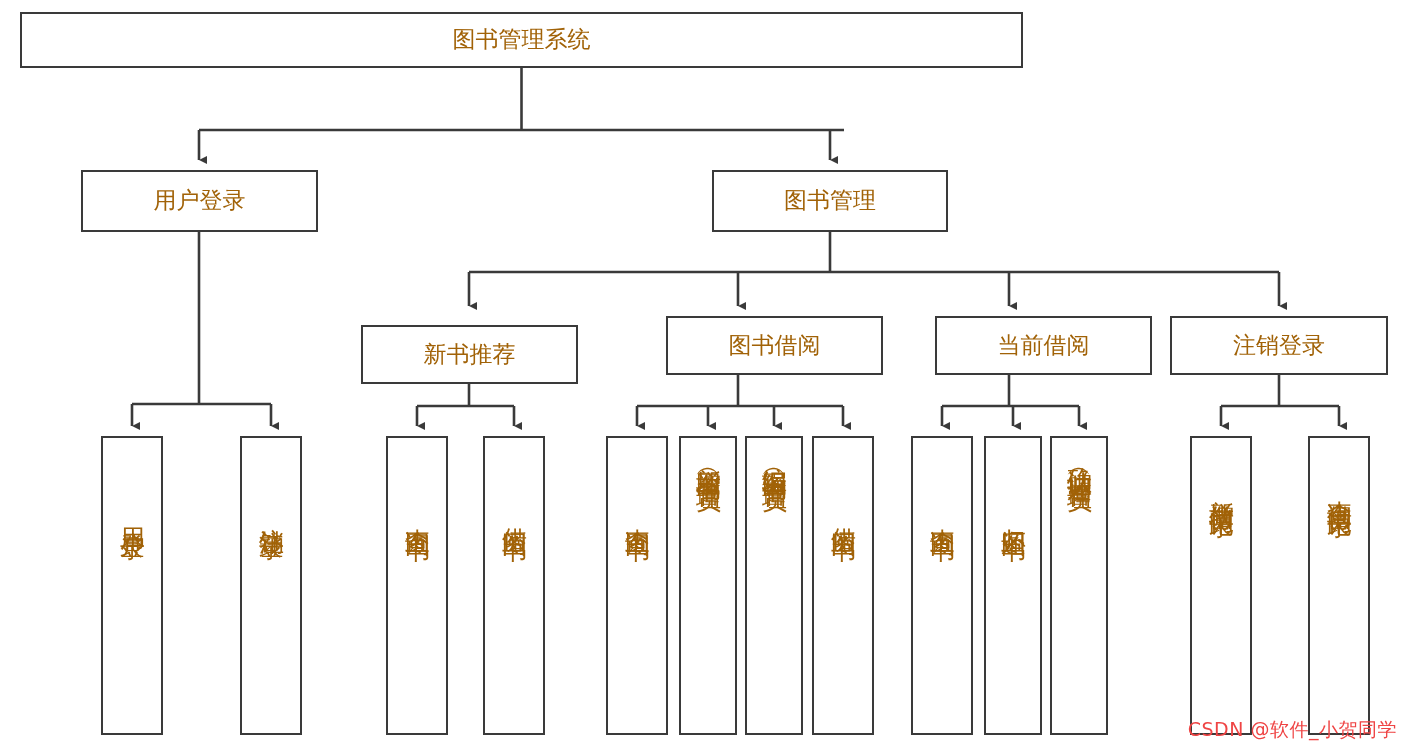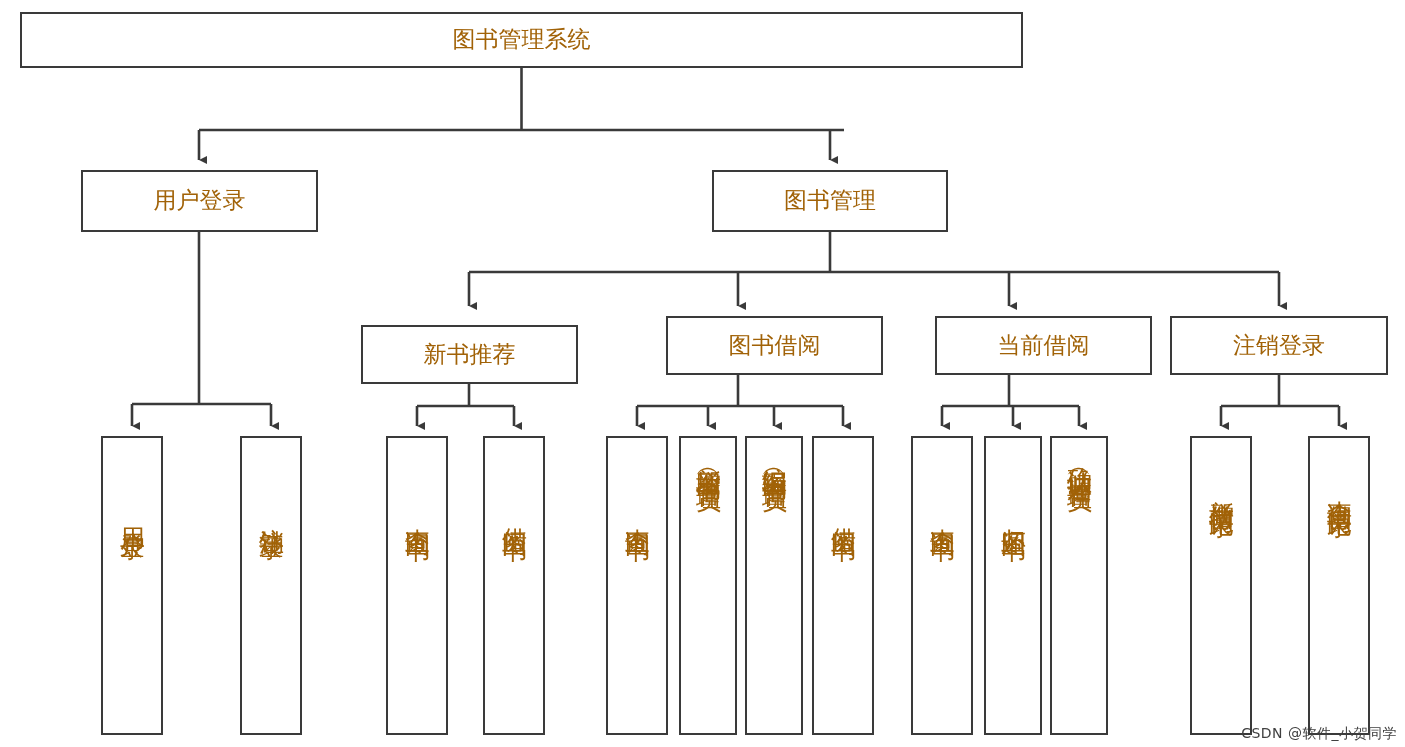--- a/index.html
+++ b/index.html
@@ -65,22 +65,22 @@
   .node.vertical.midlow .label {
     margin-top: 38px;
   }
   .node.vertical.top .label {
     margin-top: 6px;
   }
   #watermark {
     position: absolute;
     right: 8px;
     bottom: 4px;
-    font-size: 14px;
-    color: #404040;
+    font-size: 19px;
+    color: #ef4444;
     letter-spacing: 0.5px;
     white-space: nowrap;
   }
 </style>
 </head>
 <body>
 
 <div id="diagram-root">
 
   <svg class="wires" viewBox="0 0 1405 747" xmlns="http://www.w3.org/2000/svg">

